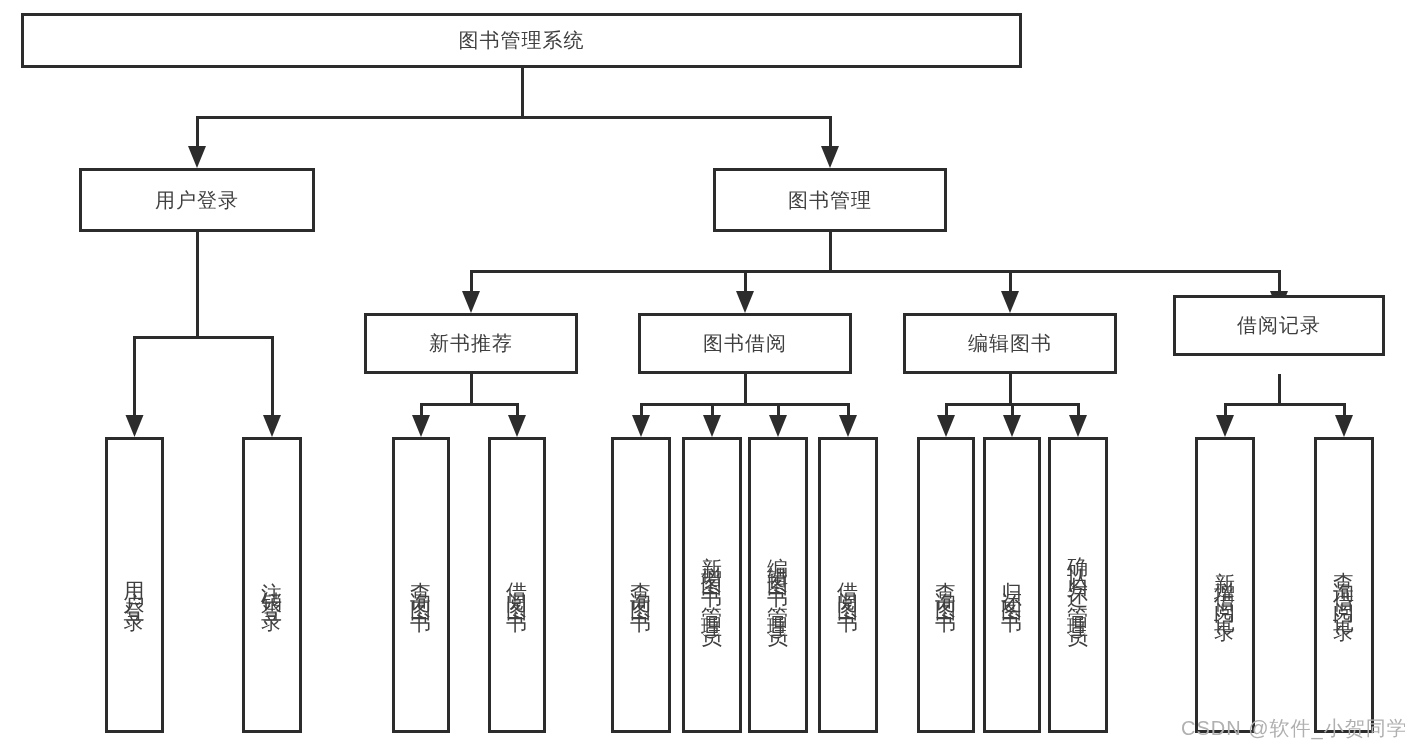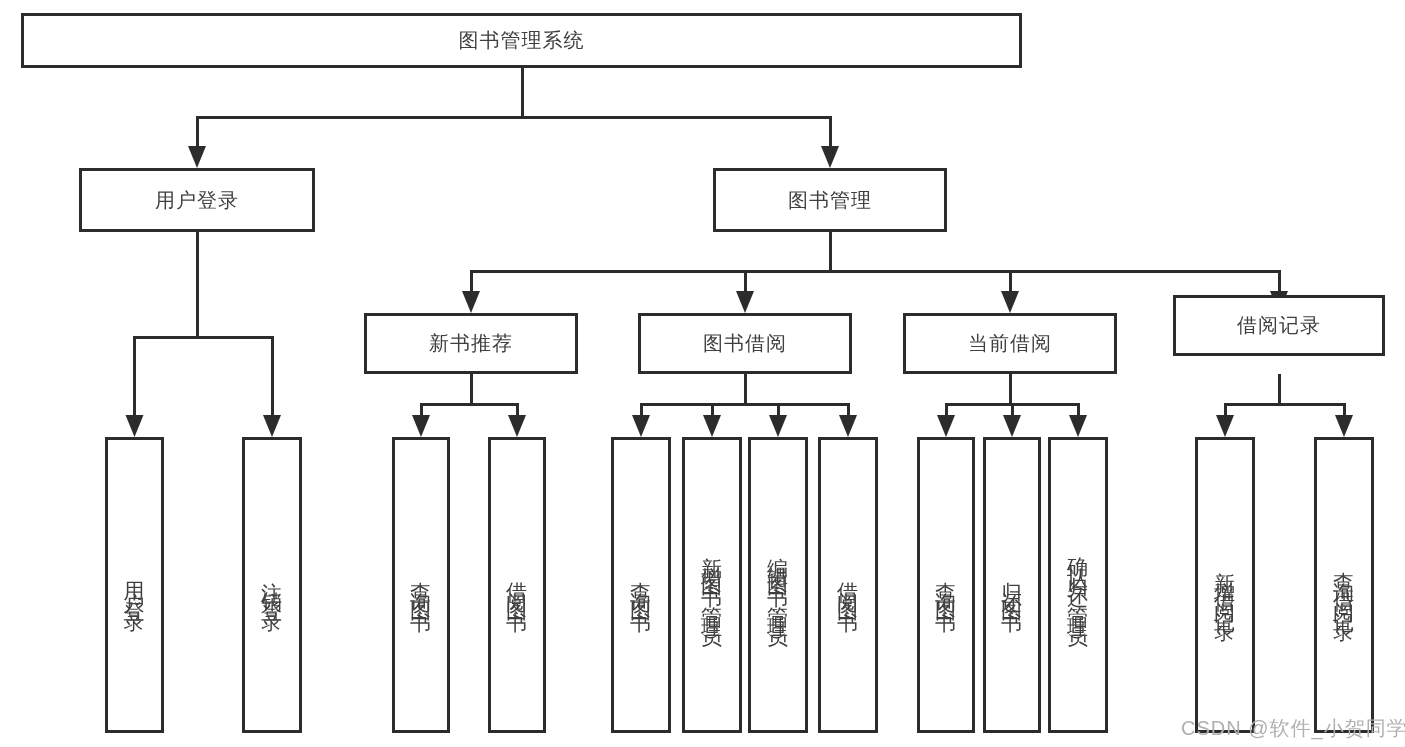--- a/index.html
+++ b/index.html
@@ -84,21 +84,21 @@
       <polygon points="1335,415 1353,415 1344,437" fill="#2c2c2c"></polygon>
     </svg>
 
   <div class="box h" style="left:21px;top:13px;width:1001px;height:55px">图书管理系统</div>
 
   <div class="box h" style="left:79px;top:168px;width:236px;height:64px">用户登录</div>
   <div class="box h" style="left:364px;top:313px;width:214px;height:61px">新书推荐</div>
 
   <div class="box h" style="left:713px;top:168px;width:234px;height:64px">图书管理</div>
   <div class="box h" style="left:638px;top:313px;width:214px;height:61px">图书借阅</div>
-  <div class="box h" style="left:903px;top:313px;width:214px;height:61px">当前借阅</div>
+  <div class="box h" style="left:903px;top:313px;width:214px;height:61px">编辑图书</div>
   <div class="box h" style="left:1173px;top:295px;width:212px;height:61px">借阅记录</div>
 
   <div class="box v" style="left:105px;top:437px;width:59px;height:296px">用户登录</div>
   <div class="box v" style="left:242px;top:437px;width:60px;height:296px">注销登录</div>
   <div class="box v" style="left:392px;top:437px;width:58px;height:296px">查询图书</div>
   <div class="box v" style="left:488px;top:437px;width:58px;height:296px">借阅图书</div>
   <div class="box v" style="left:611px;top:437px;width:60px;height:296px">查询图书</div>
   <div class="box v" style="left:682px;top:437px;width:60px;height:296px">新增图书（管理员）</div>
   <div class="box v" style="left:748px;top:437px;width:60px;height:296px">编辑图书（管理员）</div>
   <div class="box v" style="left:818px;top:437px;width:60px;height:296px">借阅图书</div>

